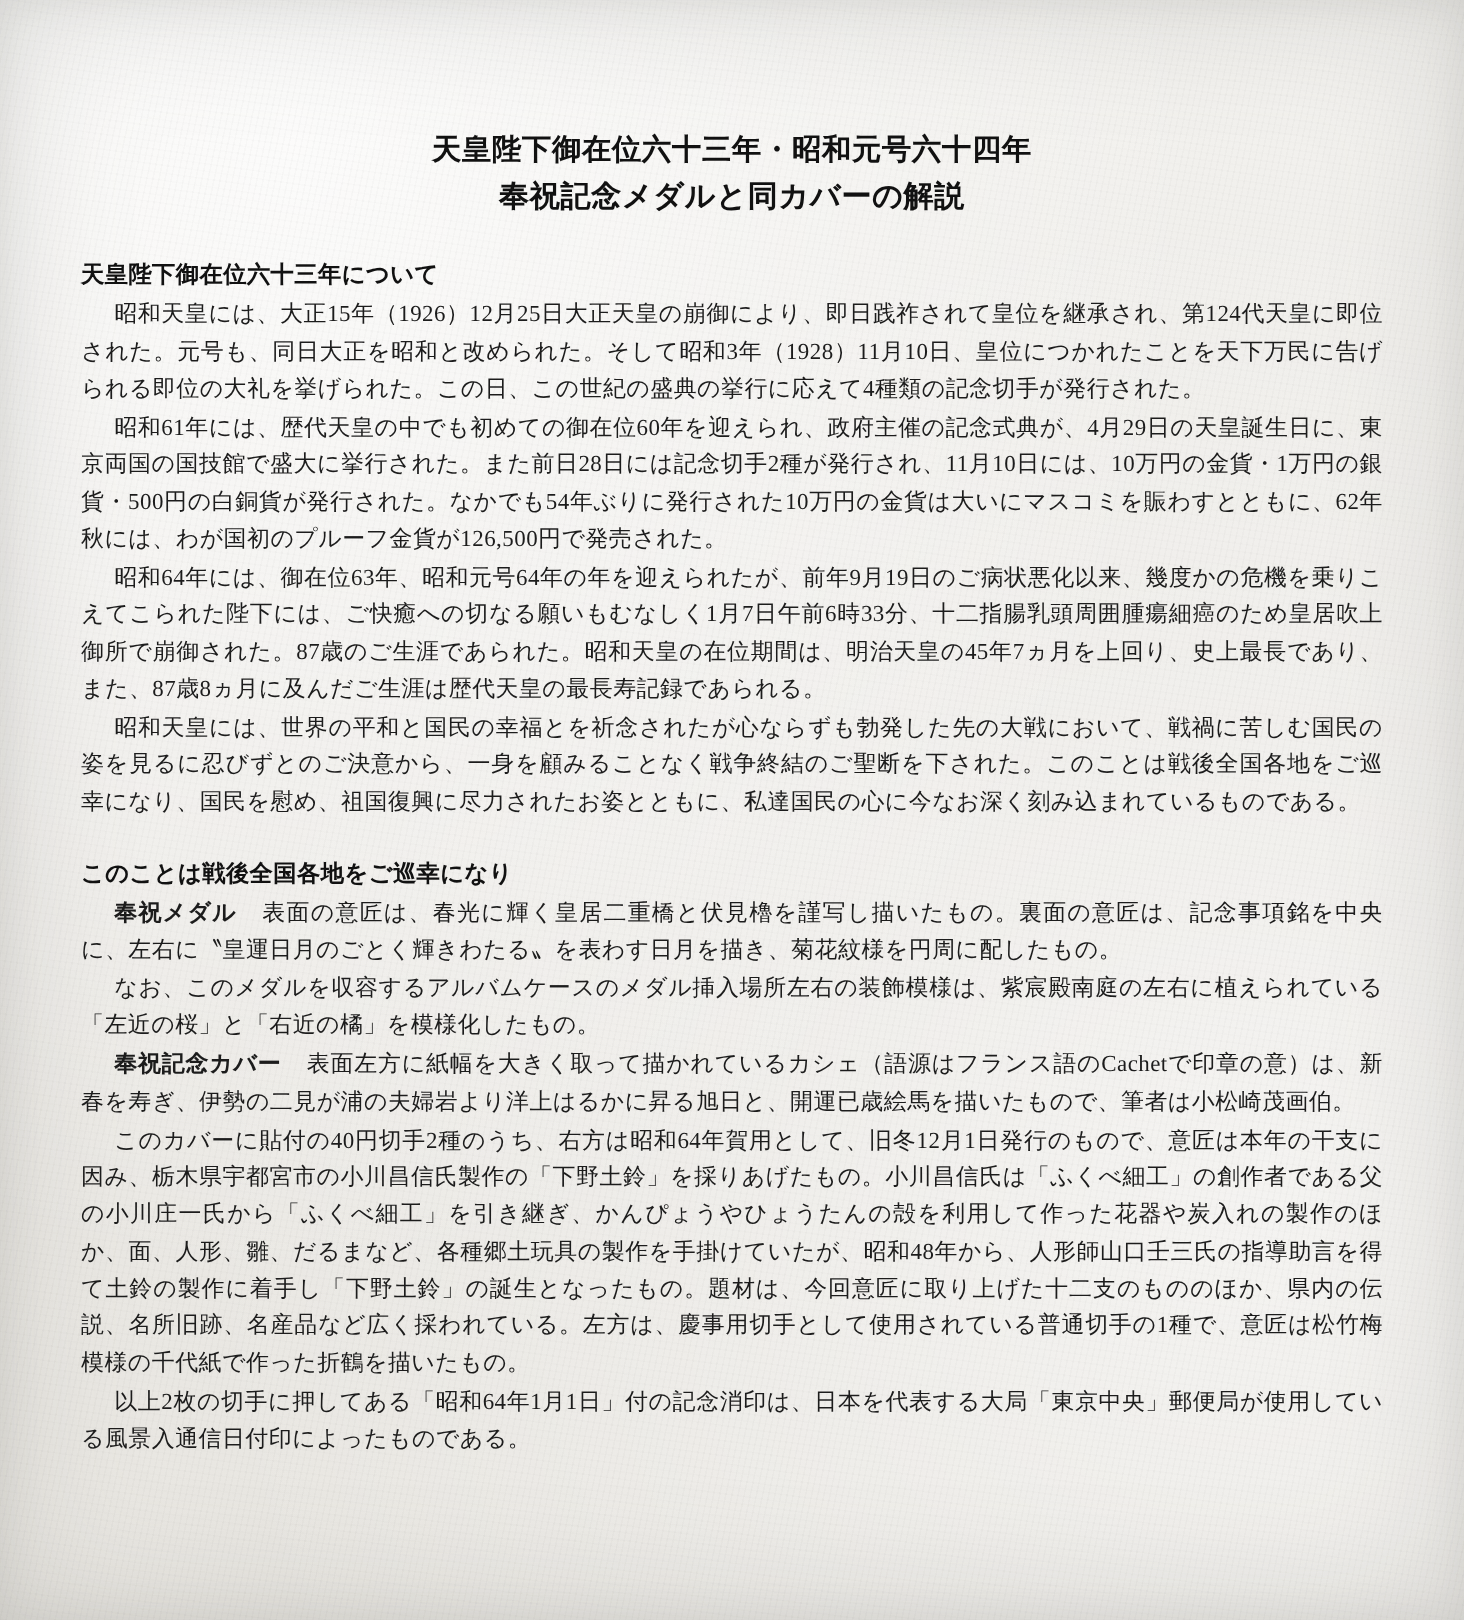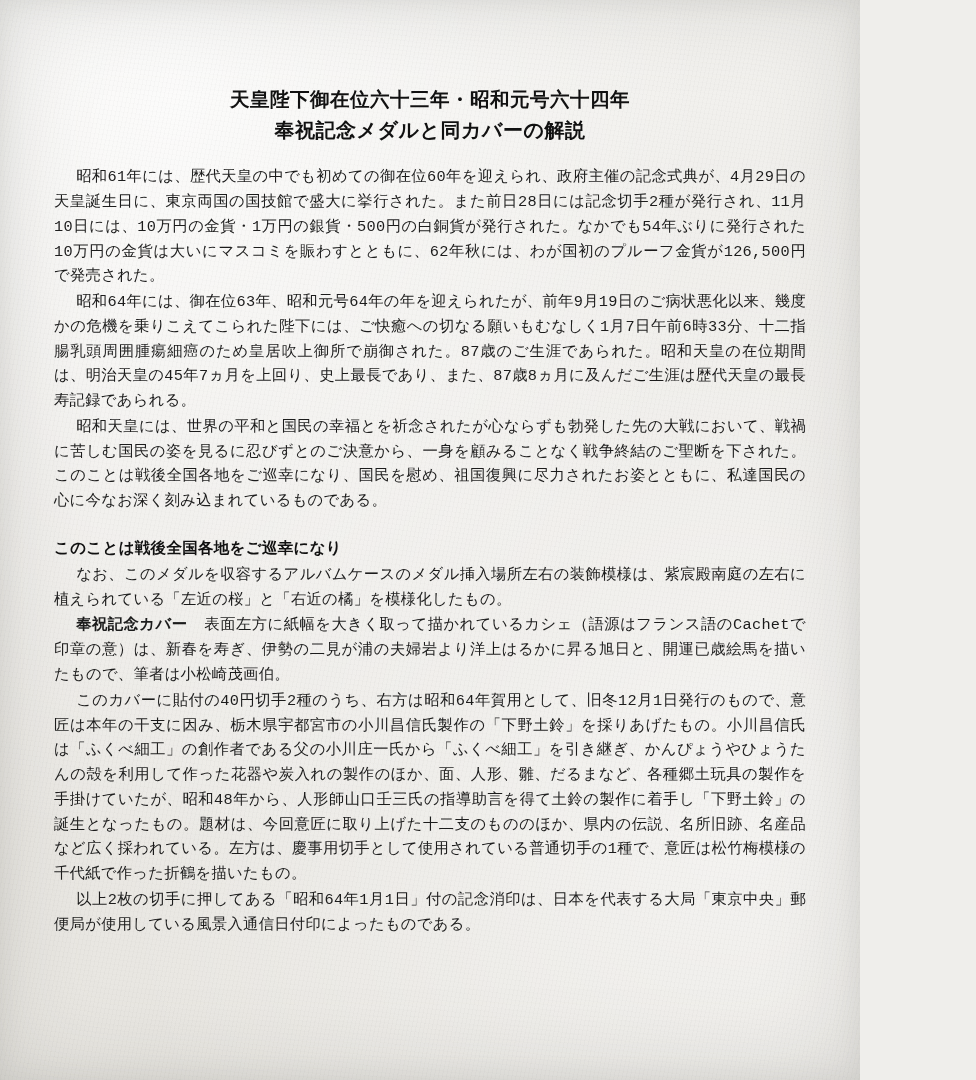--- a/index.html
+++ b/index.html
@@ -9,29 +9,28 @@
   body {
     width: 976px;
     height: 1080px;
     background: #efeeeb;
     font-family: "Liberation Serif", "DejaVu Serif", serif;
     color: #1b1b1b;
     overflow: hidden;
   }
   .page {
     position: relative;
-    width: 860px;
+    width: 976px;
     height: 1080px;
     box-sizing: border-box;
     padding: 72px 44px 20px 44px;
     background:
       radial-gradient(ellipse at 20% 8%, rgba(255,255,255,0.75) 0%, rgba(255,255,255,0) 55%),
       radial-gradient(ellipse at 85% 75%, rgba(255,255,255,0.5) 0%, rgba(255,255,255,0) 60%),
       linear-gradient(180deg, #f3f2ef 0%, #eceae6 45%, #e8e6e1 100%);
-    font-family: Liberation Mono, monospace;
   }
   .page:before {
     content: "";
     position: absolute;
     inset: 0;
     pointer-events: none;
     background-image:
       repeating-linear-gradient(102deg, rgba(0,0,0,0.018) 0px, rgba(0,0,0,0.018) 1px, rgba(255,255,255,0) 1px, rgba(255,255,255,0) 4px),
       repeating-linear-gradient(8deg, rgba(0,0,0,0.013) 0px, rgba(0,0,0,0.013) 1px, rgba(255,255,255,0) 1px, rgba(255,255,255,0) 5px);
     opacity: 0.9;
@@ -105,27 +104,32 @@
 
     <div class="title-block">
       <h1 class="doc-title">
         <span>天皇陛下御在位六十三年・昭和元号六十四年</span>
         <span class="line2">奉祝記念メダルと同カバーの解説</span>
       </h1>
     </div>
 
     <div class="body-block">
 
+      <h2 class="section-heading">天皇陛下御在位六十三年について</h2>
 
+      <p class="para">昭和天皇には、大正15年（1926）12月25日大正天皇の崩御により、即日践祚されて皇位を継承され、第124代天皇に即位された。元号も、同日大正を昭和と改められた。そして昭和3年（1928）11月10日、皇位につかれたことを天下万民に告げられる即位の大礼を挙げられた。この日、この世紀の盛典の挙行に応えて4種類の記念切手が発行された。</p>
       <p class="para">昭和61年には、歴代天皇の中でも初めての御在位60年を迎えられ、政府主催の記念式典が、4月29日の天皇誕生日に、東京両国の国技館で盛大に挙行された。また前日28日には記念切手2種が発行され、11月10日には、10万円の金貨・1万円の銀貨・500円の白銅貨が発行された。なかでも54年ぶりに発行された10万円の金貨は大いにマスコミを賑わすとともに、62年秋には、わが国初のプルーフ金貨が126,500円で発売された。</p>
       <p class="para">昭和64年には、御在位63年、昭和元号64年の年を迎えられたが、前年9月19日のご病状悪化以来、幾度かの危機を乗りこえてこられた陛下には、ご快癒への切なる願いもむなしく1月7日午前6時33分、十二指腸乳頭周囲腫瘍細癌のため皇居吹上御所で崩御された。87歳のご生涯であられた。昭和天皇の在位期間は、明治天皇の45年7ヵ月を上回り、史上最長であり、また、87歳8ヵ月に及んだご生涯は歴代天皇の最長寿記録であられる。</p>
       <p class="para">昭和天皇には、世界の平和と国民の幸福とを祈念されたが心ならずも勃発した先の大戦において、戦禍に苦しむ国民の姿を見るに忍びずとのご決意から、一身を顧みることなく戦争終結のご聖断を下された。このことは戦後全国各地をご巡幸になり、国民を慰め、祖国復興に尽力されたお姿とともに、私達国民の心に今なお深く刻み込まれているものである。</p>
 
       <h2 class="section-heading second">このことは戦後全国各地をご巡幸になり</h2>
 
+      <p class="para subentry">
+        <span class="lead">奉祝メダル</span><span>表面の意匠は、春光に輝く皇居二重橋と伏見櫓を謹写し描いたもの。裏面の意匠は、記念事項銘を中央に、左右に〝皇運日月のごとく輝きわたる〟を表わす日月を描き、菊花紋様を円周に配したもの。</span>
+      </p>
 
       <p class="para">なお、このメダルを収容するアルバムケースのメダル挿入場所左右の装飾模様は、紫宸殿南庭の左右に植えられている「左近の桜」と「右近の橘」を模様化したもの。</p>
 
       <p class="para subentry">
         <span class="lead">奉祝記念カバー</span><span>表面左方に紙幅を大きく取って描かれているカシェ（語源はフランス語のCachetで印章の意）は、新春を寿ぎ、伊勢の二見が浦の夫婦岩より洋上はるかに昇る旭日と、開運已歳絵馬を描いたもので、筆者は小松崎茂画伯。</span>
       </p>
 
       <p class="para">このカバーに貼付の40円切手2種のうち、右方は昭和64年賀用として、旧冬12月1日発行のもので、意匠は本年の干支に因み、栃木県宇都宮市の小川昌信氏製作の「下野土鈴」を採りあげたもの。小川昌信氏は「ふくべ細工」の創作者である父の小川庄一氏から「ふくべ細工」を引き継ぎ、かんぴょうやひょうたんの殻を利用して作った花器や炭入れの製作のほか、面、人形、雛、だるまなど、各種郷土玩具の製作を手掛けていたが、昭和48年から、人形師山口壬三氏の指導助言を得て土鈴の製作に着手し「下野土鈴」の誕生となったもの。題材は、今回意匠に取り上げた十二支のもののほか、県内の伝説、名所旧跡、名産品など広く採われている。左方は、慶事用切手として使用されている普通切手の1種で、意匠は松竹梅模様の千代紙で作った折鶴を描いたもの。</p>
       <p class="para">以上2枚の切手に押してある「昭和64年1月1日」付の記念消印は、日本を代表する大局「東京中央」郵便局が使用している風景入通信日付印によったものである。</p>
 

